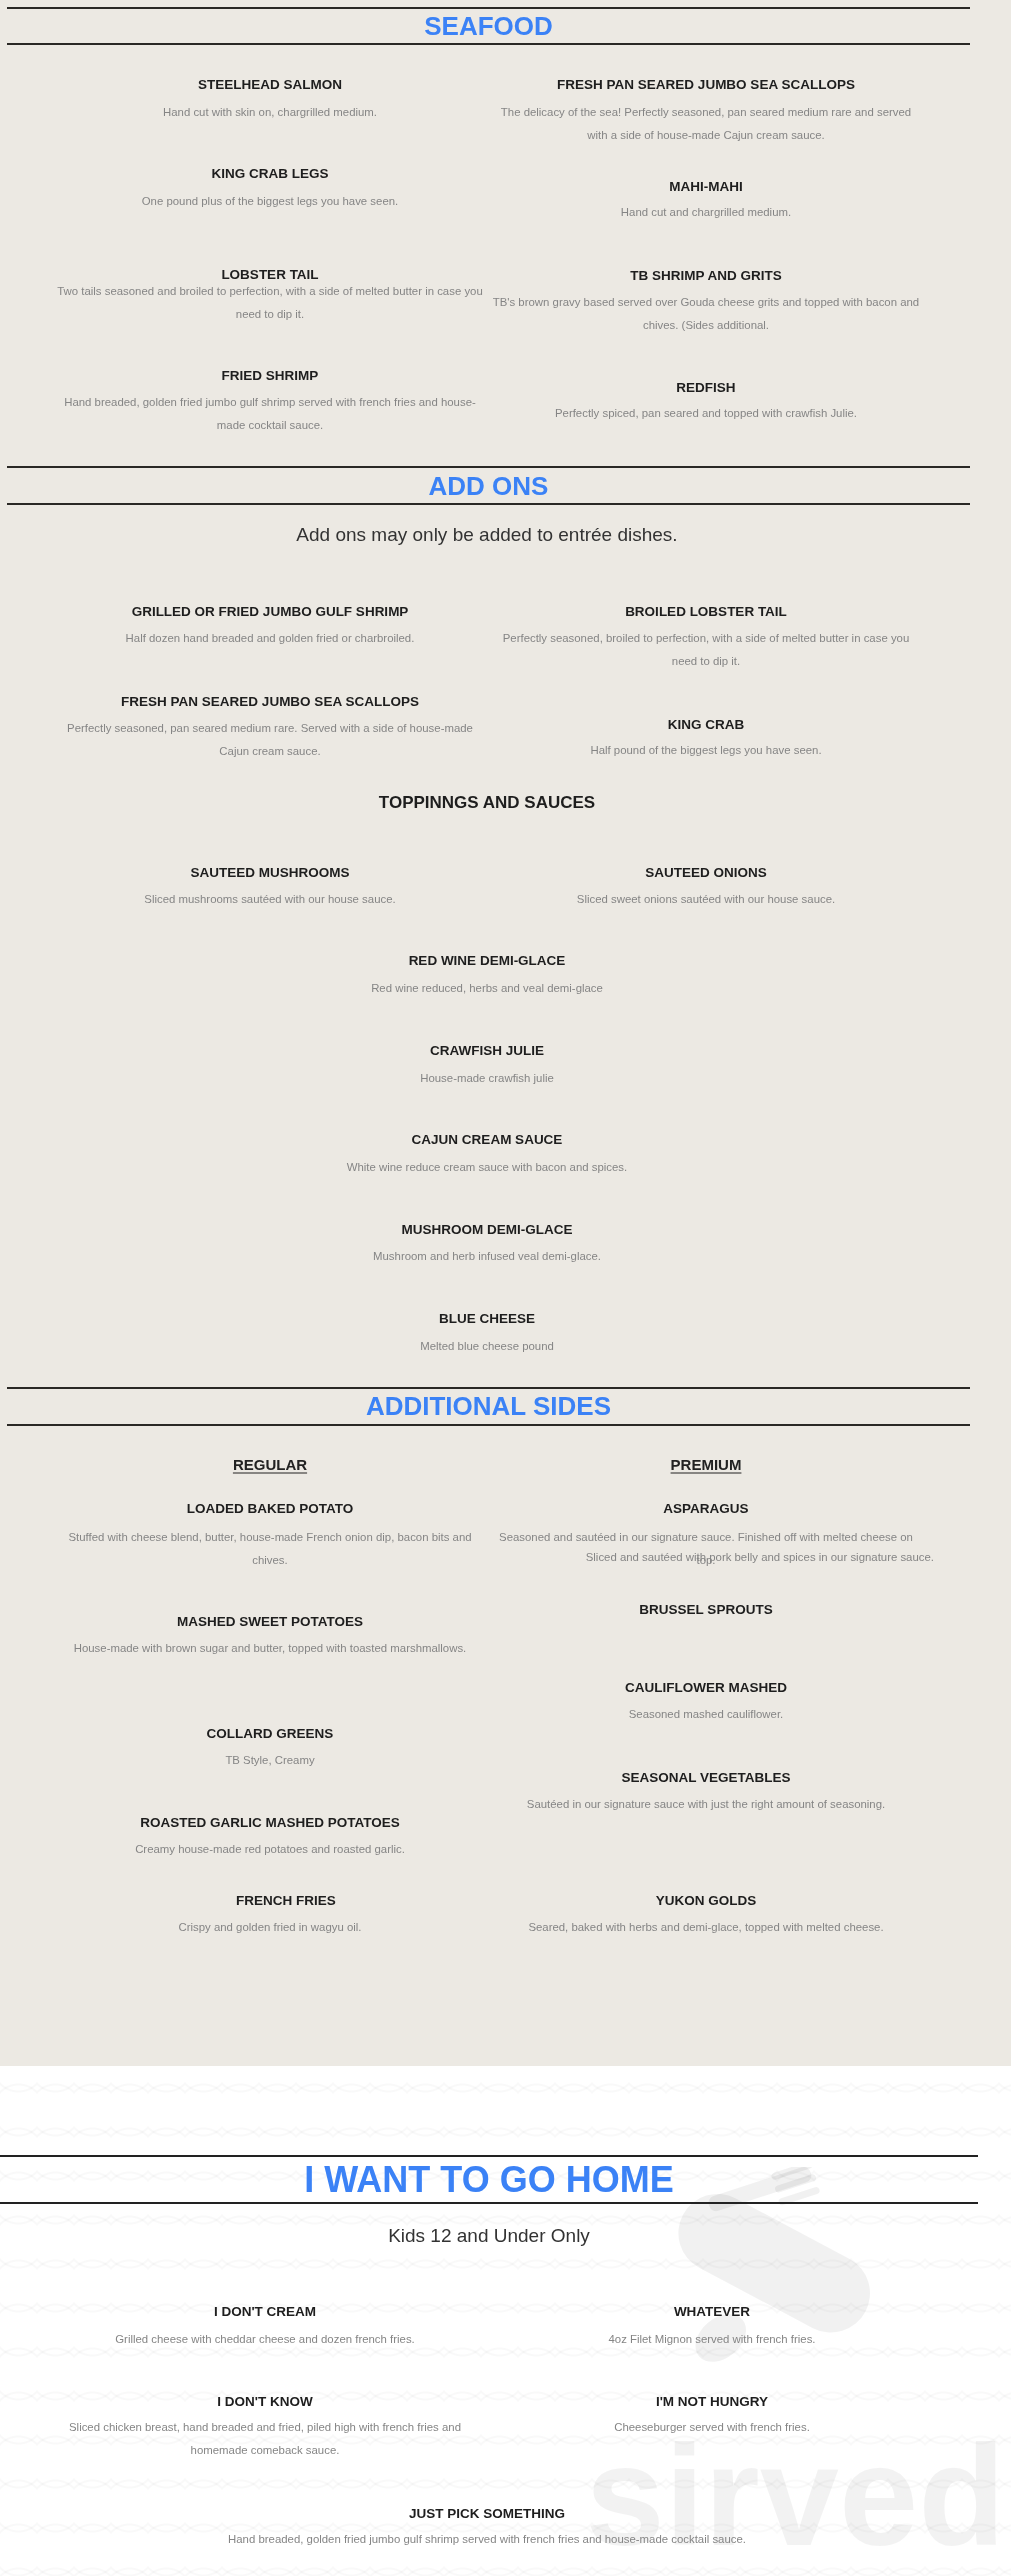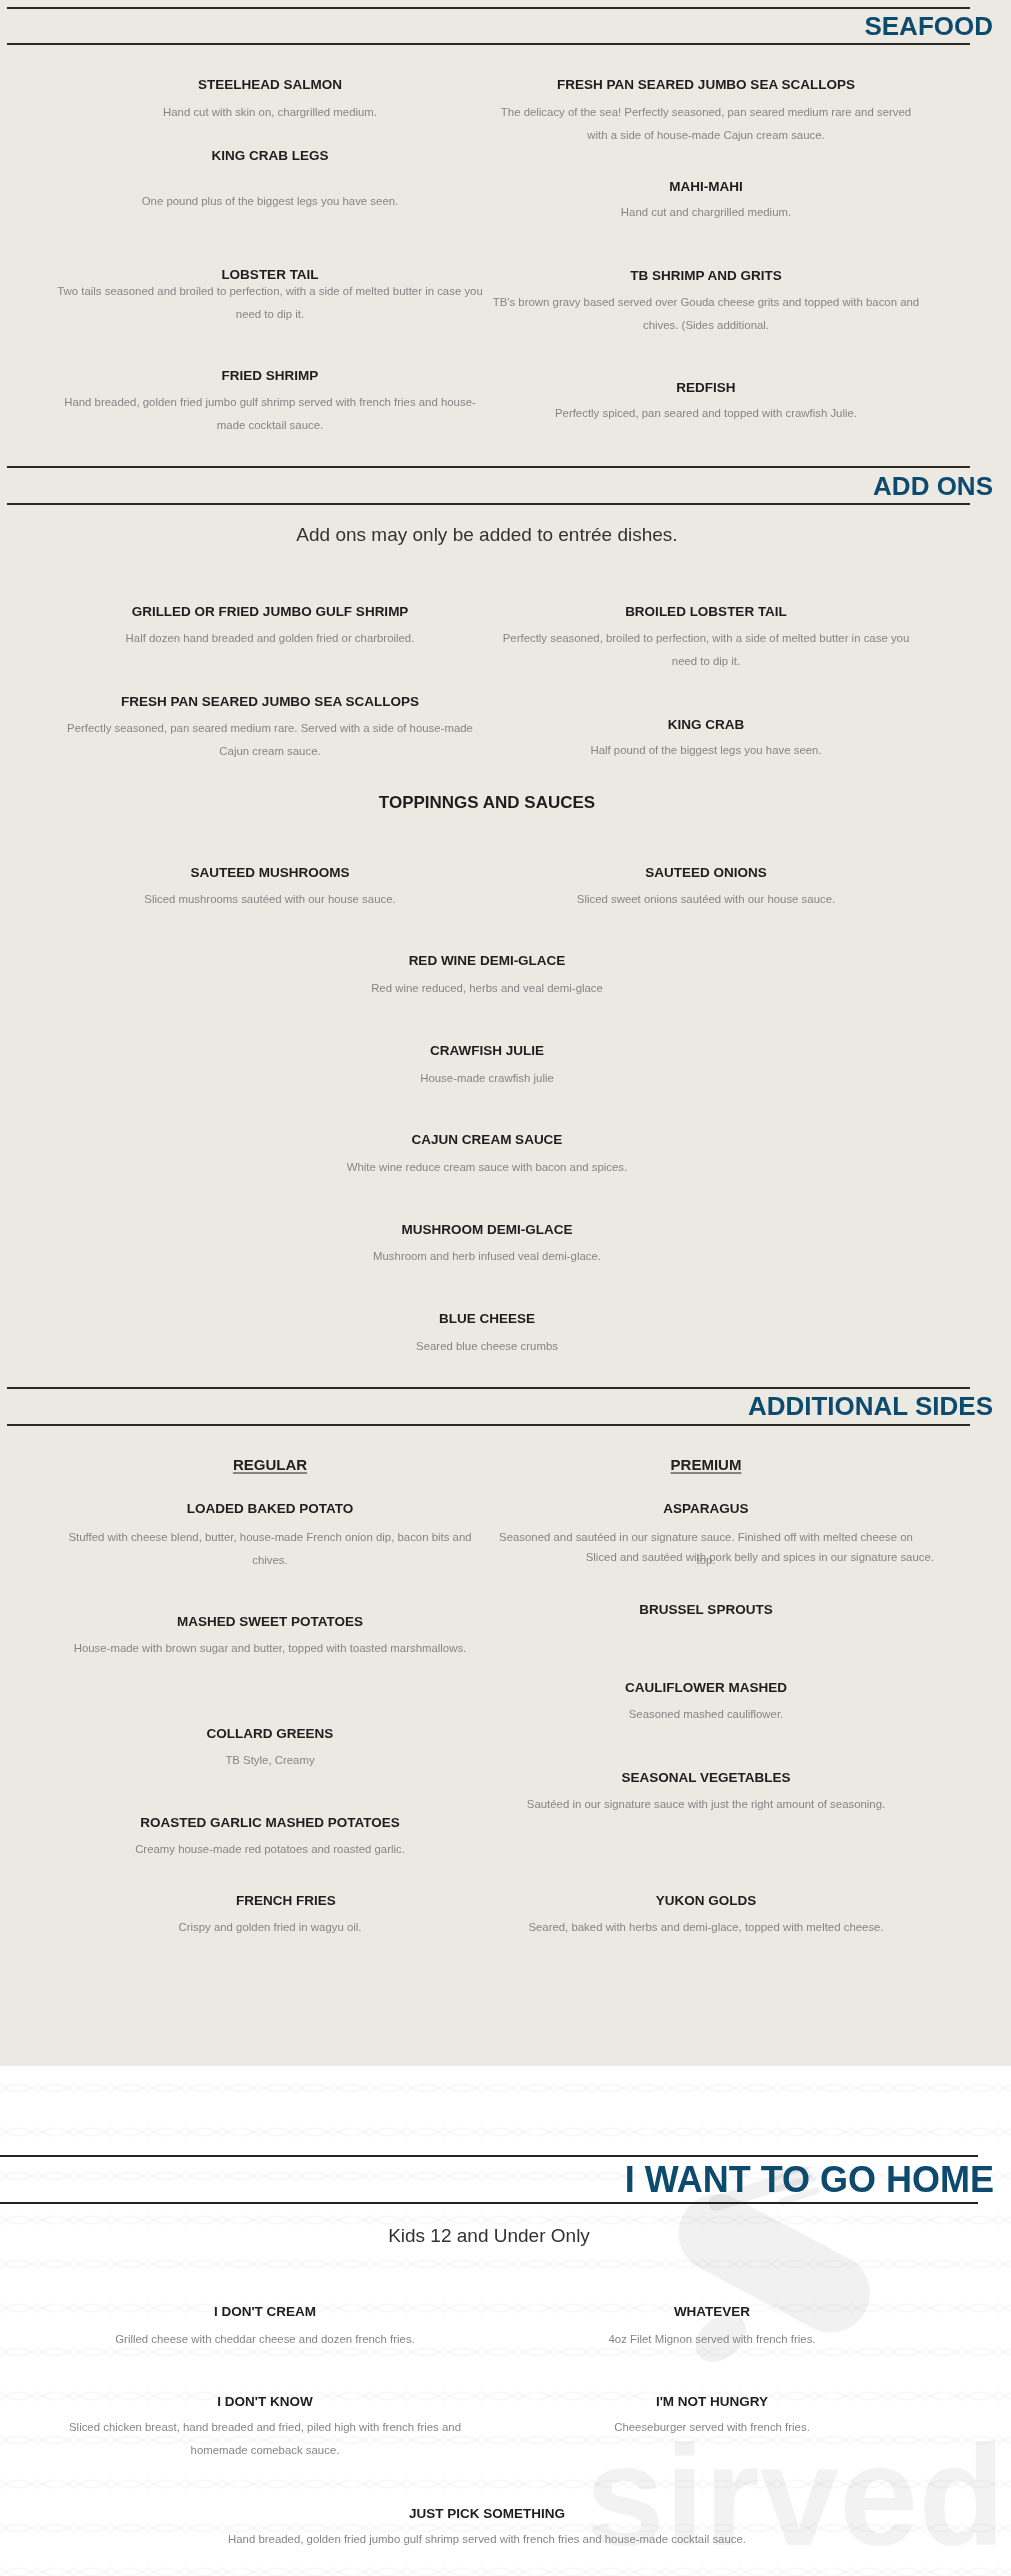--- a/index.html
+++ b/index.html
@@ -4,21 +4,21 @@
 <style>
   html,body{margin:0;padding:0;}
   body{width:1011px;height:2576px;position:relative;overflow:hidden;background:#ffffff;font-family:"Liberation Sans",sans-serif;}
   .beige{position:absolute;left:0;top:0;width:1011px;height:2066px;background:#ece9e3;}
   .pattern{position:absolute;left:0;top:2066px;width:1011px;height:510px;background:#fff;
     background-image:
       radial-gradient(circle at 50% 0, transparent 24px, rgba(0,0,0,0.025) 25px, rgba(0,0,0,0.025) 26px, transparent 27px),
       radial-gradient(circle at 50% 100%, transparent 24px, rgba(0,0,0,0.025) 25px, rgba(0,0,0,0.025) 26px, transparent 27px);
     background-size:37px 44px;}
   .hline{position:absolute;height:2.1px;background:#2a2825;}
-  .sec-title{position:absolute;left:0;width:977px;text-align:right;font-weight:bold;color:#0c4a6e;transform:translateY(-50%);white-space:nowrap;padding-left:16px;}
+  .sec-title{position:absolute;left:0;width:977px;text-align:center;font-weight:bold;color:#3b82f6;transform:translateY(-50%);white-space:nowrap;}
   .it-title{position:absolute;font-size:13.5px;font-weight:bold;color:#1e1e1e;text-align:center;transform:translate(-50%,-50%);white-space:nowrap;}
   .it-desc{position:absolute;font-size:11.4px;line-height:23px;color:#858585;text-align:center;transform:translateX(-50%);}
   .subtitle{position:absolute;font-size:19px;color:#333;text-align:center;transform:translate(-50%,-50%);white-space:nowrap;}
   .col-head{position:absolute;font-size:15px;font-weight:bold;color:#222;text-decoration:underline;text-underline-offset:2.9px;transform:translate(-50%,-50%);}
   .watermark{position:absolute;pointer-events:none;}
 </style>
 </head>
 <body>
 
 <div class="beige"></div>
@@ -27,21 +27,21 @@
 <div>
   <div class="hline" style="left:7.1px;top:7.1px;width:963px;"></div>
   <div class="sec-title" style="top:26px;font-size:26px;">SEAFOOD</div>
   <div class="hline" style="left:7.1px;top:43px;width:963px;"></div>
 
   <div>
     <div class="it-title" style="left:270px;top:84px;">STEELHEAD SALMON</div>
     <div class="it-desc" style="left:270px;top:101px;width:428px;">Hand cut with skin on, chargrilled medium.</div>
   </div>
   <div>
-    <div class="it-title" style="left:270px;top:155px;">KING CRAB LEGS</div>
+    <div class="it-title" style="left:270px;top:173px;">KING CRAB LEGS</div>
     <div class="it-desc" style="left:270px;top:190px;width:428px;">One pound plus of the biggest legs you have seen.</div>
   </div>
   <div>
     <div class="it-title" style="left:270px;top:274px;">LOBSTER TAIL</div>
     <div class="it-desc" style="left:270px;top:280px;width:428px;">Two tails seasoned and broiled to perfection, with a side of melted butter in case you need to dip it.</div>
   </div>
   <div>
     <div class="it-title" style="left:270px;top:375px;">FRIED SHRIMP</div>
     <div class="it-desc" style="left:270px;top:391px;width:428px;">Hand breaded, golden fried jumbo gulf shrimp served with french fries and house-made cocktail sauce.</div>
   </div>
@@ -111,21 +111,21 @@
   <div>
     <div class="it-title" style="left:487px;top:1139px;">CAJUN CREAM SAUCE</div>
     <div class="it-desc" style="left:487px;top:1156px;width:570px;">White wine reduce cream sauce with bacon and spices.</div>
   </div>
   <div>
     <div class="it-title" style="left:487px;top:1229px;">MUSHROOM DEMI-GLACE</div>
     <div class="it-desc" style="left:487px;top:1245px;width:570px;">Mushroom and herb infused veal demi-glace.</div>
   </div>
   <div>
     <div class="it-title" style="left:487px;top:1318px;">BLUE CHEESE</div>
-    <div class="it-desc" style="left:487px;top:1335px;width:570px;">Seared blue cheese crumbs</div>
+    <div class="it-desc" style="left:487px;top:1335px;width:570px;">Melted blue cheese pound</div>
   </div>
 </div>
 
 <div>
   <div class="hline" style="left:7.1px;top:1387px;width:963px;"></div>
   <div class="sec-title" style="top:1406px;font-size:26px;">ADDITIONAL SIDES</div>
   <div class="hline" style="left:7.1px;top:1424px;width:963px;"></div>
 
   <div class="col-head" style="left:270px;top:1464px;">REGULAR</div>
   <div class="col-head" style="left:706px;top:1464px;">PREMIUM</div>

